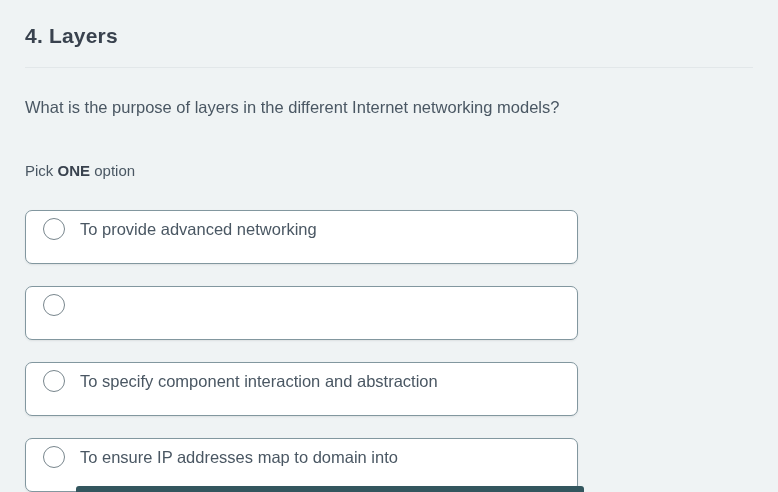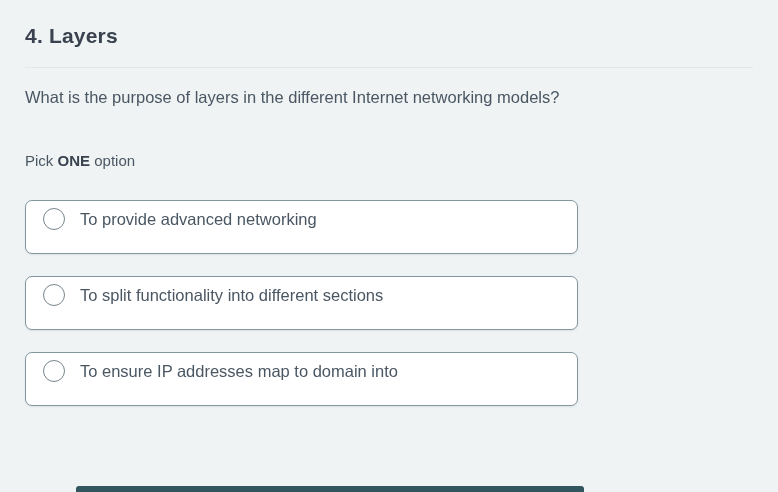--- a/index.html
+++ b/index.html
@@ -29,21 +29,21 @@
     color: #39424e;
     letter-spacing: 0.2px;
   }
   .divider {
     margin-top: 17px;
     height: 1px;
     background: #e2e7e9;
     width: 728px;
   }
   .question-text {
-    margin-top: 19px;
+    margin-top: 29px;
     font-size: 16.5px;
     line-height: 20px;
     color: #4a5763;
   }
   .pick-line {
     margin-top: 44px;
     font-size: 15px;
     line-height: 19px;
     color: #4a5763;
   }
@@ -104,23 +104,26 @@
 
   <div class="options">
 
     <div class="option-card">
       <span class="radio-circle"></span>
       <span class="option-label">To provide advanced networking</span>
     </div>
 
     <div class="option-card">
       <span class="radio-circle"></span>
-      <span class="option-label">To split functionality into different sections</span>
     </div>
 
+    <div class="option-card">
+      <span class="radio-circle"></span>
+      <span class="option-label">To specify component interaction and abstraction</span>
+    </div>
 
     <div class="option-card">
       <span class="radio-circle"></span>
       <span class="option-label">To ensure IP addresses map to domain into</span>
     </div>
 
   </div>
 
   <div class="bottom-bar"></div>
 

